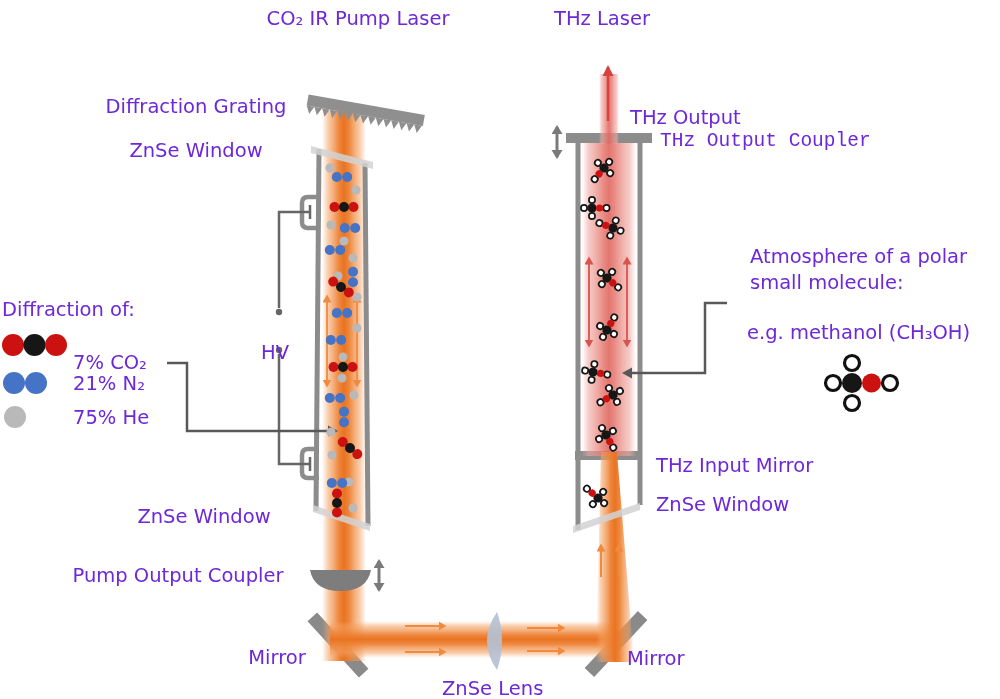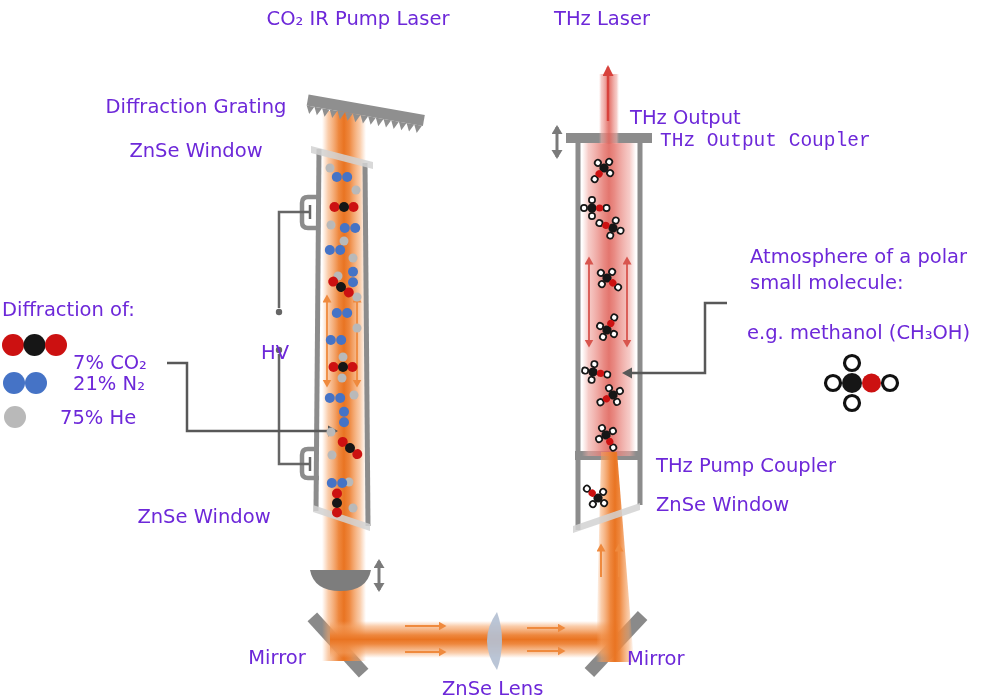--- a/index.html
+++ b/index.html
@@ -318,26 +318,27 @@
     </g>
   </svg>
 
   <div class="label c" style="left:237px;top:6px;width:242px;">CO₂ IR Pump Laser</div>
   <div class="label" style="left:554px;top:6px;">THz Laser</div>
   <div class="label r" style="left:95px;top:94px;width:202px;">Diffraction Grating</div>
   <div class="label r" style="left:95px;top:138px;width:202px;">ZnSe Window</div>
   <div class="label" style="left:2px;top:297px;">Diffraction of:</div>
   <div class="label" style="left:73px;top:350px;">7% CO₂</div>
   <div class="label" style="left:73px;top:371px;">21% N₂</div>
-  <div class="label" style="left:60px;top:405px;">75% He</div>
+  <div class="label" style="left:73px;top:405px;">75% He</div>
   <div class="label" style="left:261px;top:316px;margin-top:24px;">HV</div>
   <div class="label r" style="left:103px;top:504px;width:202px;">ZnSe Window</div>
+  <div class="label r" style="left:53px;top:563px;width:250px;">Pump Output Coupler</div>
   <div class="label r" style="left:232px;top:645px;width:90px;">Mirror</div>
   <div class="label" style="left:442px;top:676px;">ZnSe Lens</div>
   <div class="label" style="left:627px;top:646px;">Mirror</div>
   <div class="label" style="left:630px;top:84px;margin-top:21px;">THz Output</div>
   <div class="label" style="left:660px;top:129px;font-family:Liberation Mono, monospace;">THz Output Coupler</div>
   <div class="label pre" style="left:750px;top:244px;">Atmosphere of a polar
 small molecule:</div>
   <div class="label" style="left:747px;top:320px;">e.g. methanol (CH₃OH)</div>
-  <div class="label" style="left:656px;top:453px;">THz Pump Coupler</div>
+  <div class="label" style="left:656px;top:453px;">THz Input Mirror</div>
   <div class="label" style="left:656px;top:492px;">ZnSe Window</div>
 </div>
 
 </body></html>

